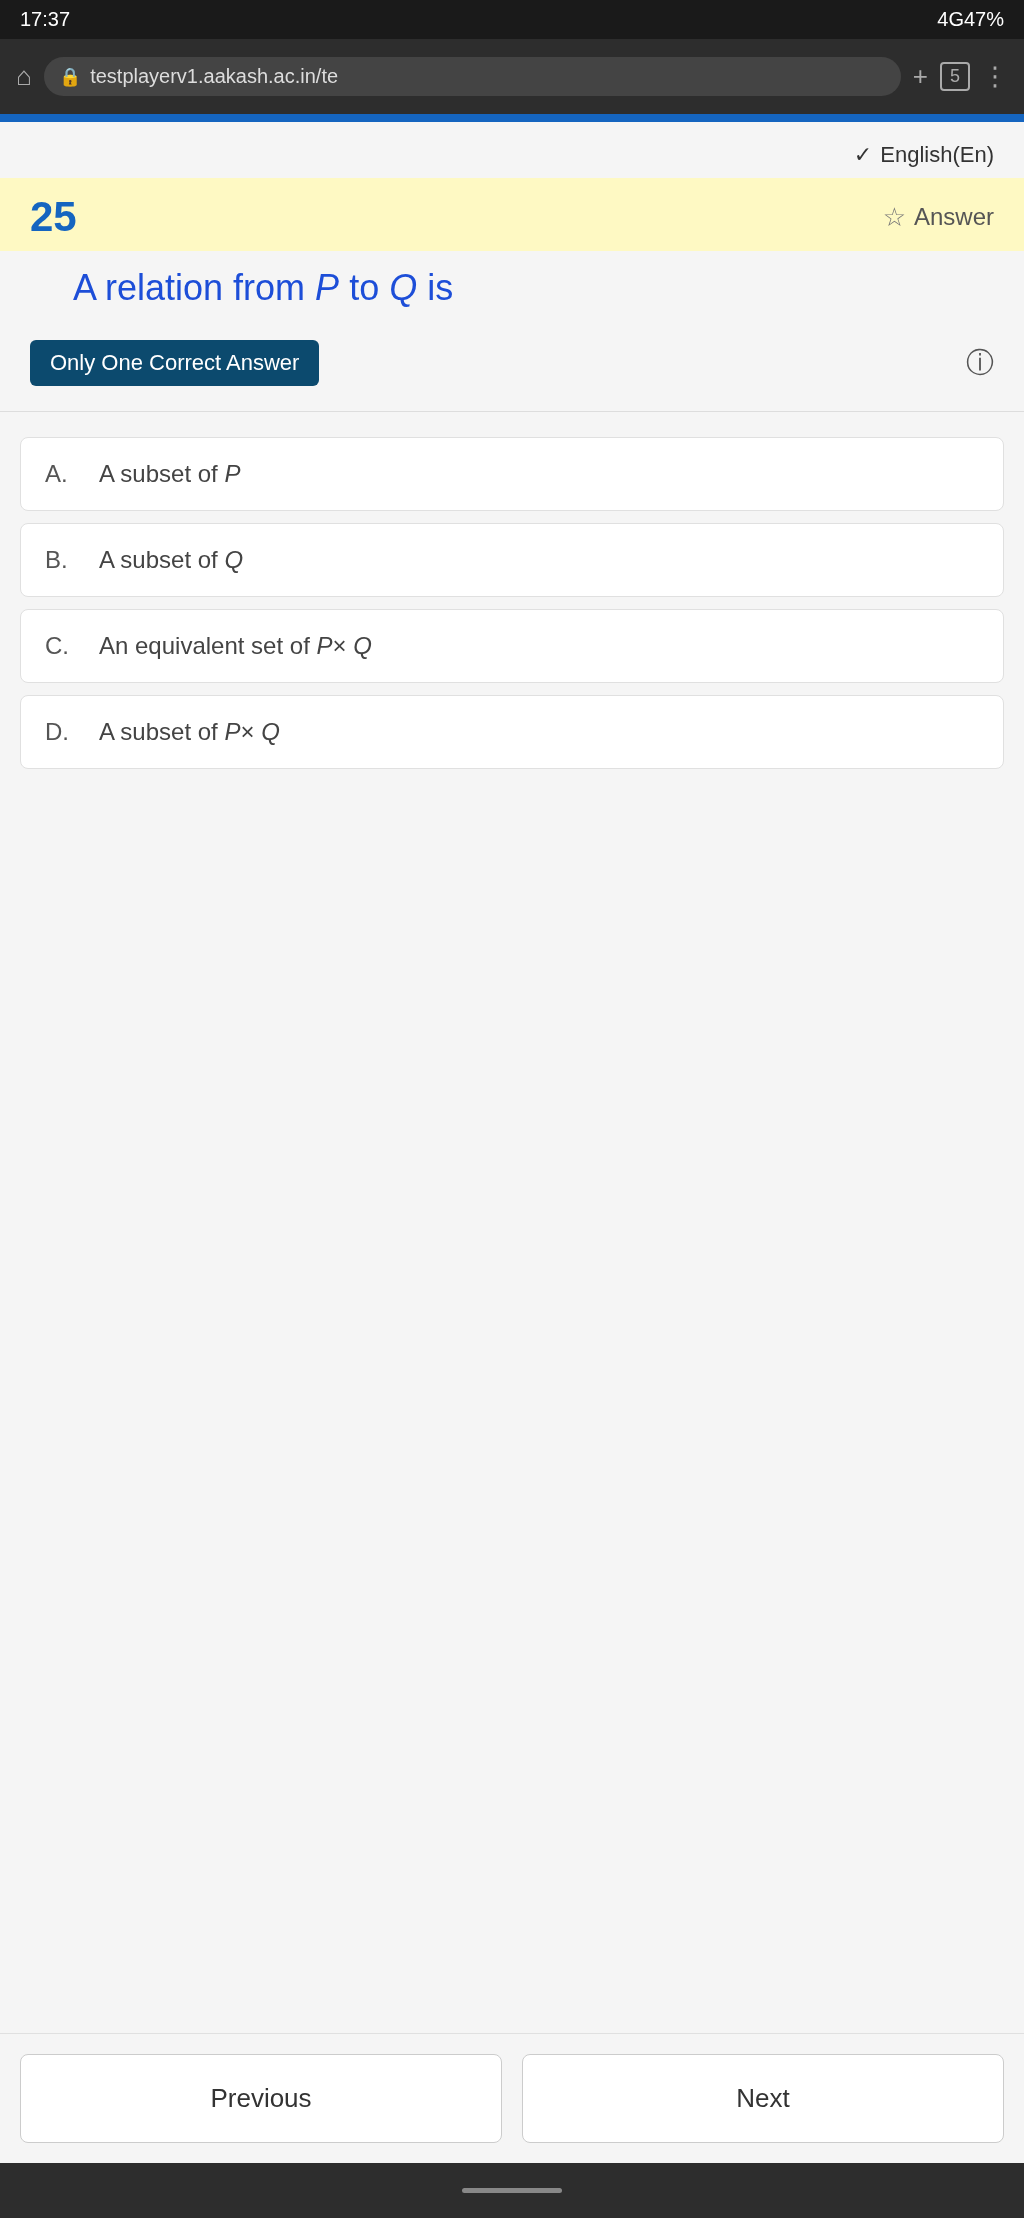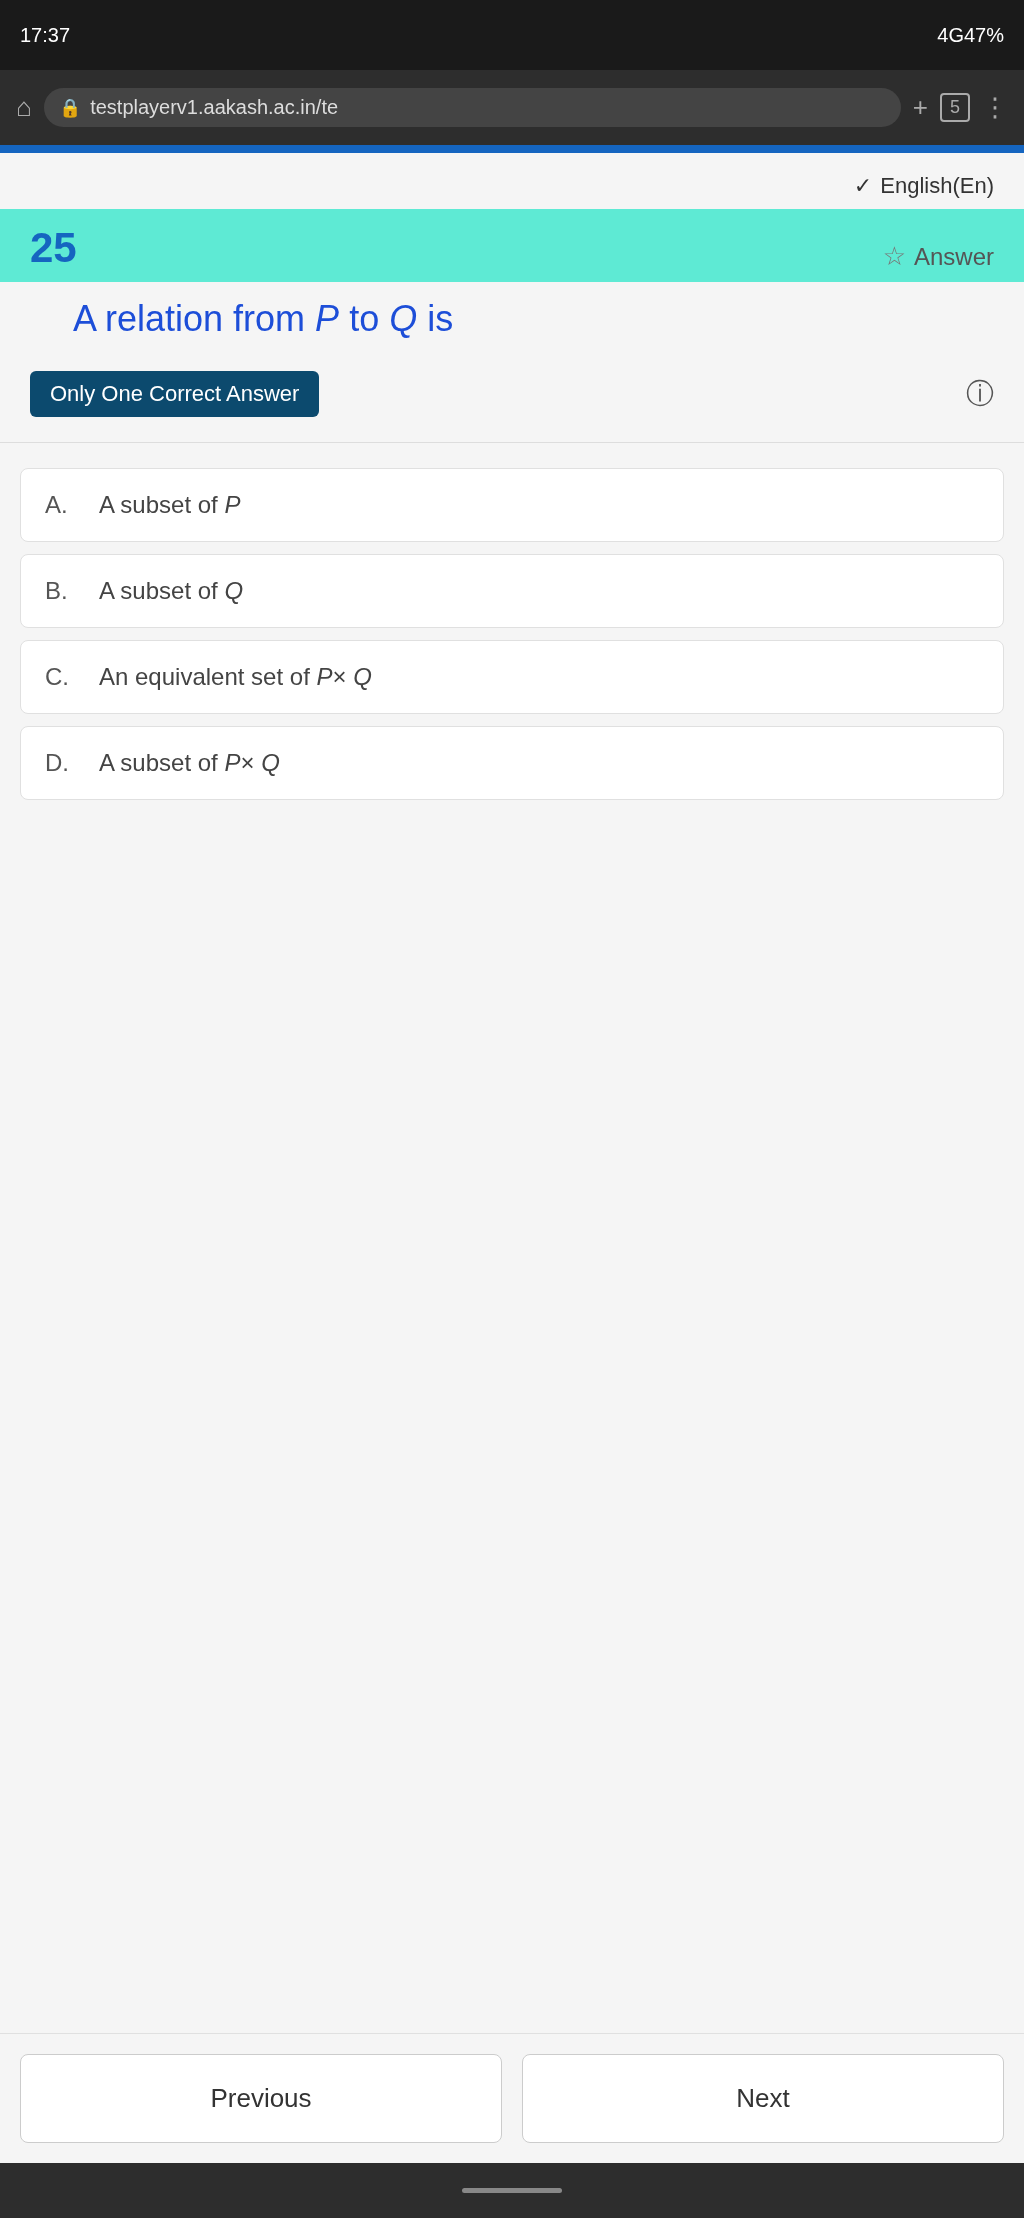--- a/index.html
+++ b/index.html
@@ -20,21 +20,21 @@
 
     
     .status-bar {
       background: #1a1a1a;
       color: white;
       display: flex;
       justify-content: flex-end;
       align-items: center;
       padding: 8px 20px;
       font-size: 22px;
-      height: 70px;
+      height: 39px;
       gap: 10px;
     }
 
     .status-bar-left {
       flex: 1;
       font-size: 20px;
     }
 
     .status-icons {
       display: flex;
@@ -116,23 +116,23 @@
       gap: 8px;
       font-size: 22px;
       color: #333;
       cursor: pointer;
     }
 
     
     .question-header {
       display: flex;
       justify-content: space-between;
-      align-items: flex-end;
+      align-items: center;
       padding: 15px 30px 10px;
-      background: #5eead4;
+      background: #fef9c3;
     }
 
     .question-number {
       font-size: 42px;
       font-weight: bold;
       color: #1565c0;
     }
 
     .review-btn {
       display: flex;

